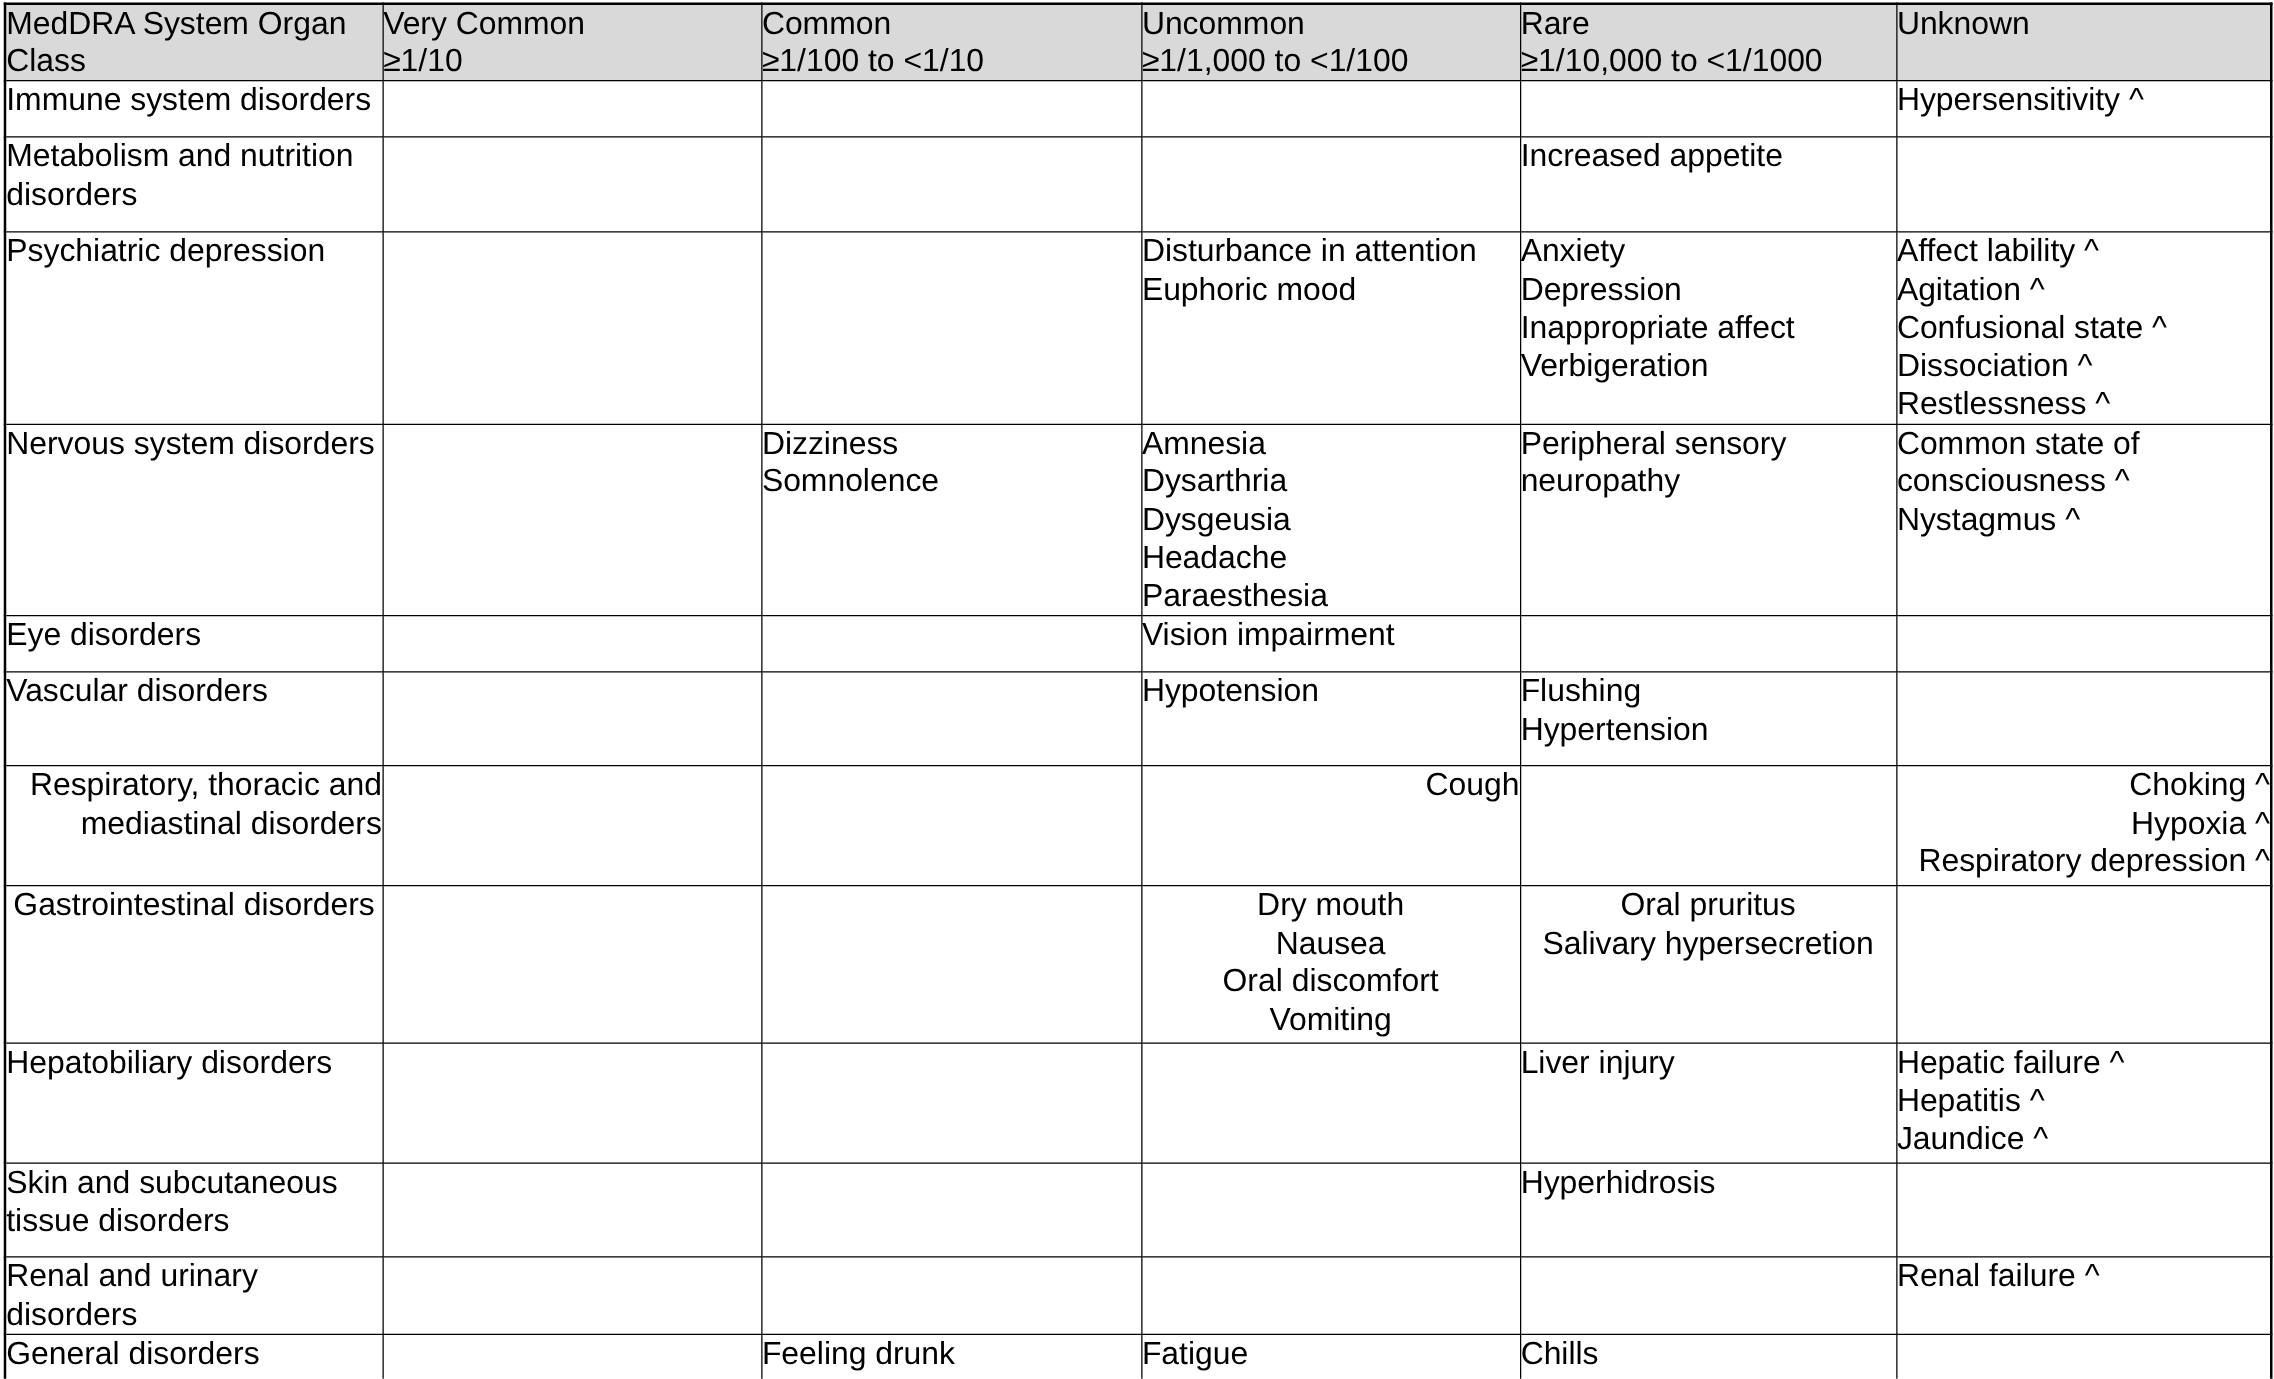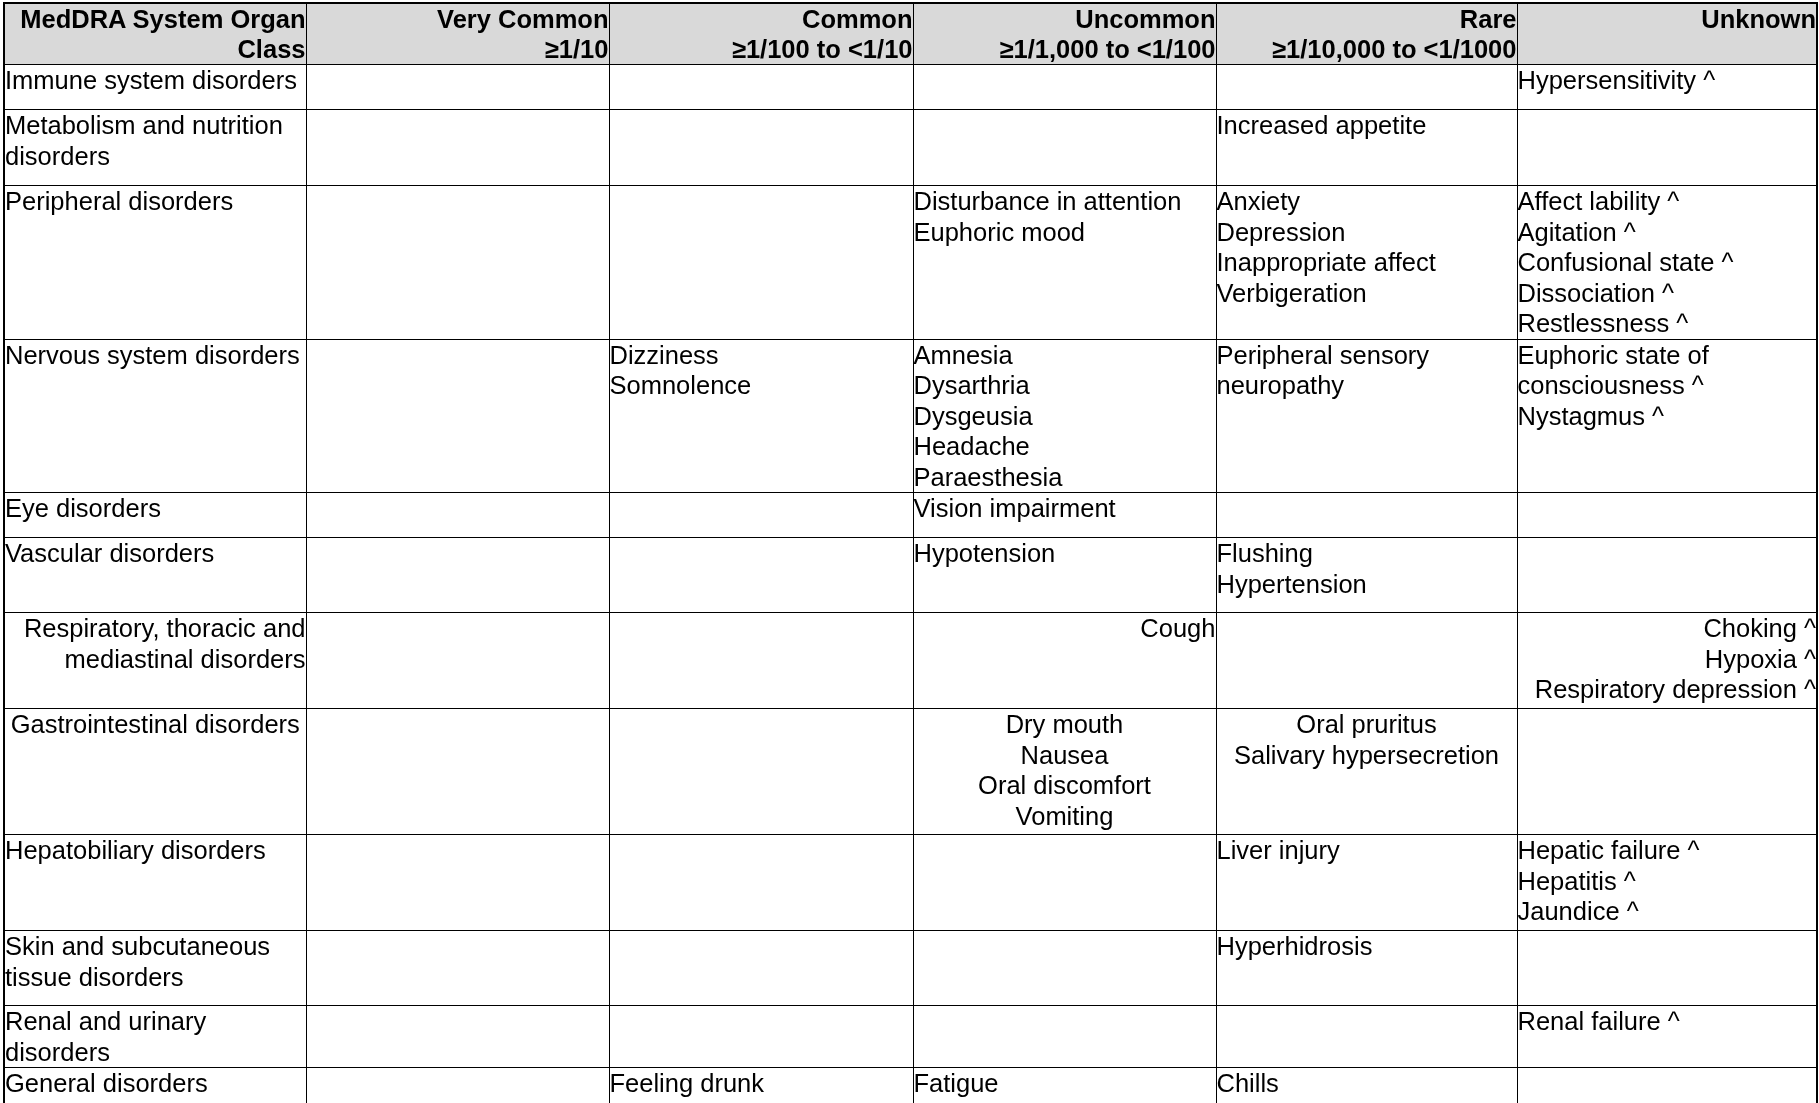--- a/index.html
+++ b/index.html
@@ -40,22 +40,22 @@
   
   col.c0 { width: 302px; }
   col.c1 { width: 303px; }
   col.c2 { width: 304px; }
   col.c3 { width: 303px; }
   col.c4 { width: 301px; }
   col.c5 { width: 300px; }
 
   thead th {
     background: #d9d9d9;
-    text-align: right;
-    font-weight: bold;
+    text-align: left;
+    font-weight: normal;
     font-size: 25.5px;
     line-height: 30px;
     padding: 6px 6px 8px 6px;
     border-bottom: 2.5px solid #000;
   }
   thead th .hline { display: block; white-space: nowrap; }
 
   tbody td {
     font-size: 25.5px;
     line-height: 30.5px;
@@ -147,21 +147,21 @@
           <td></td>
           <td></td>
           <td>
             <ul>
               <li>Increased appetite</li>
             </ul>
           </td>
           <td></td>
         </tr>
         <tr class="r-psychiatric">
-          <td class="soc">Peripheral disorders</td>
+          <td class="soc">Psychiatric depression</td>
           <td></td>
           <td></td>
           <td>
             <ul>
               <li>Disturbance in attention</li>
               <li>Euphoric mood</li>
             </ul>
           </td>
           <td>
             <ul>
@@ -200,21 +200,21 @@
             </ul>
           </td>
           <td>
             <ul>
               <li>Peripheral sensory</li>
               <li>neuropathy</li>
             </ul>
           </td>
           <td>
             <ul>
-              <li>Euphoric state of</li>
+              <li>Common state of</li>
               <li>consciousness ^</li>
               <li>Nystagmus ^</li>
             </ul>
           </td>
         </tr>
         <tr class="r-eye">
           <td class="soc">Eye disorders</td>
           <td></td>
           <td></td>
           <td>

